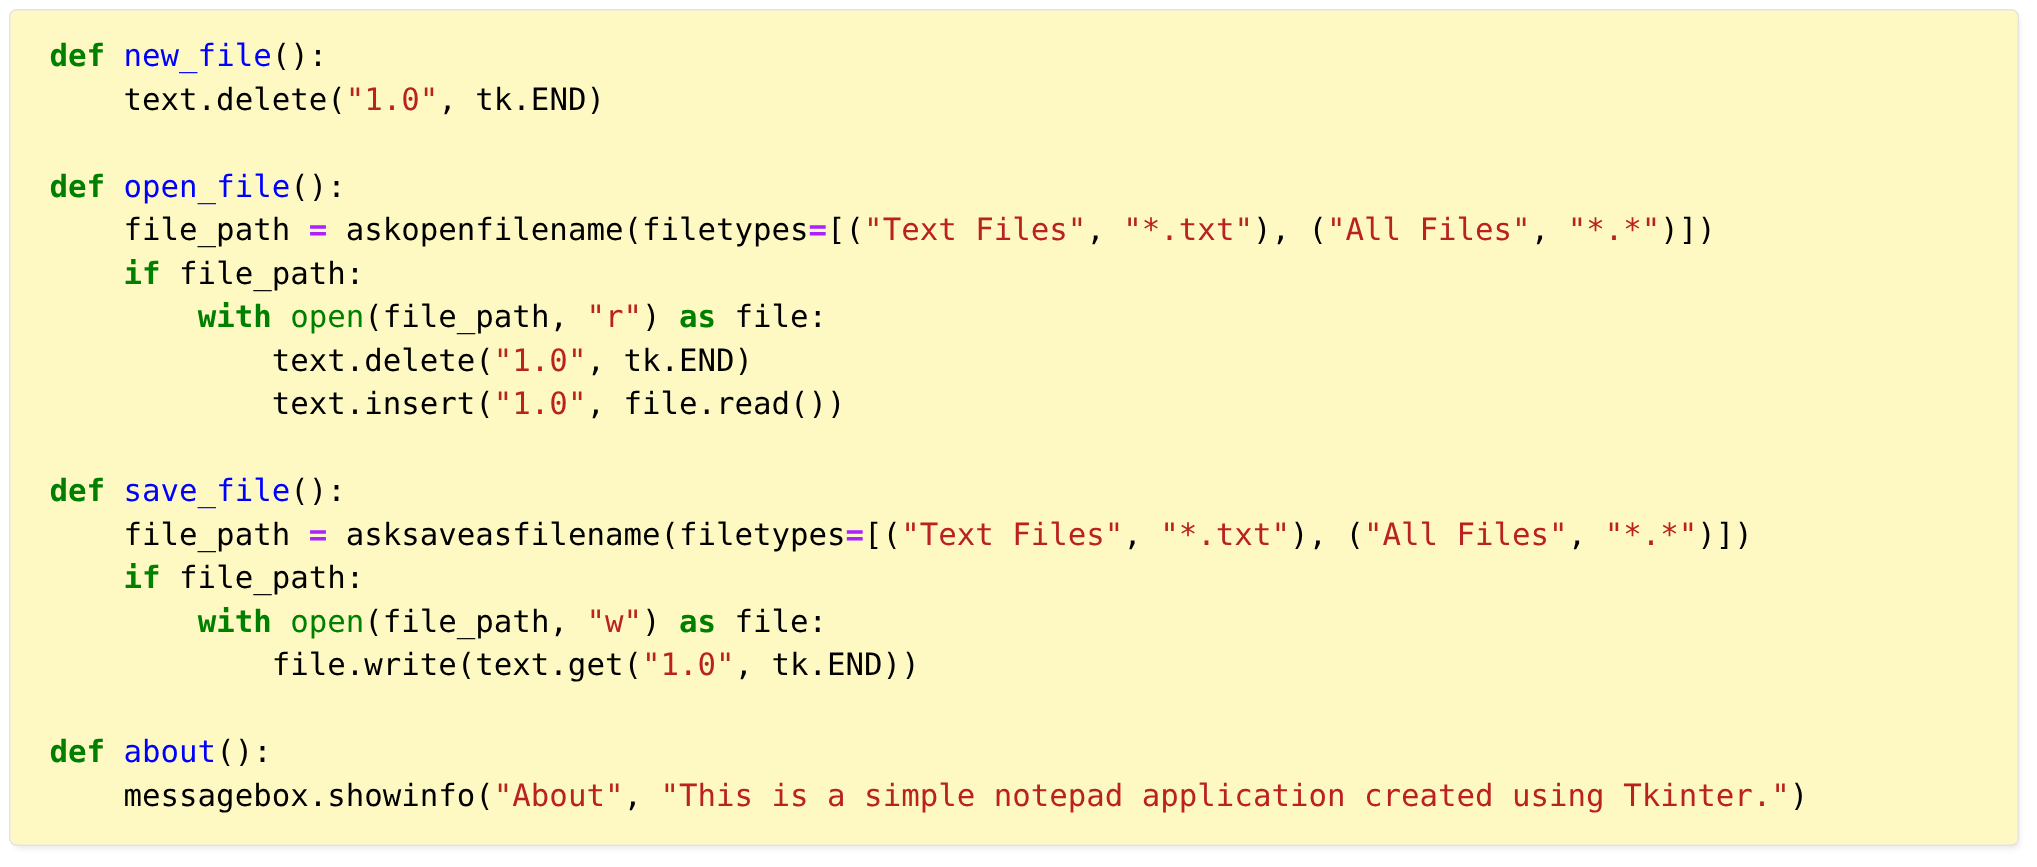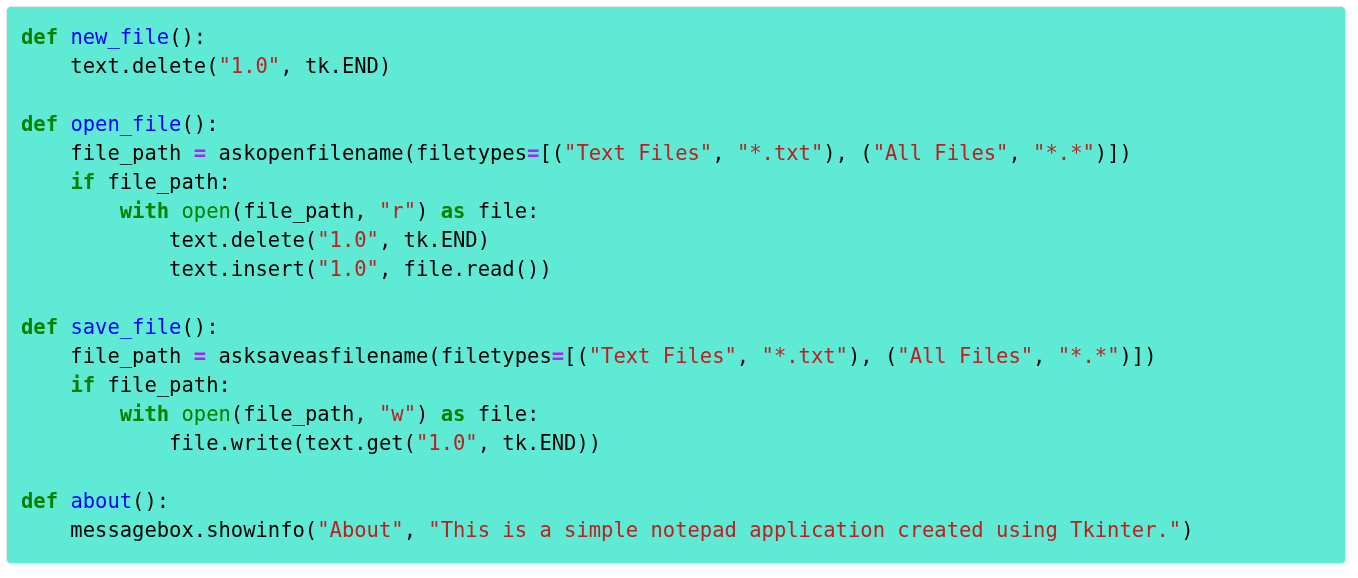--- a/index.html
+++ b/index.html
@@ -14,25 +14,26 @@
     font-family: "DejaVu Sans Mono", "Liberation Mono", monospace;
   }
 
   #code-card {
     position: absolute;
     left: 6px;
     top: 6px;
     width: 1340px;
     height: 558px;
     box-sizing: border-box;
-    background: #5eead4;
+    background: #fef9c3;
     border: 1px solid #e3e3e3;
     border-radius: 5px;
     box-shadow: 2px 3px 4px -2px rgba(0,0,0,0.10);
     overflow: hidden;
+    padding-left: 12px;
   }
 
   #code-block {
     margin: 0;
     padding: 16px 0 0 14px;
     font-family: "DejaVu Sans Mono", "Liberation Mono", monospace;
     font-size: 20.5px;
     line-height: 29px;
     color: #000000;
     white-space: pre;

